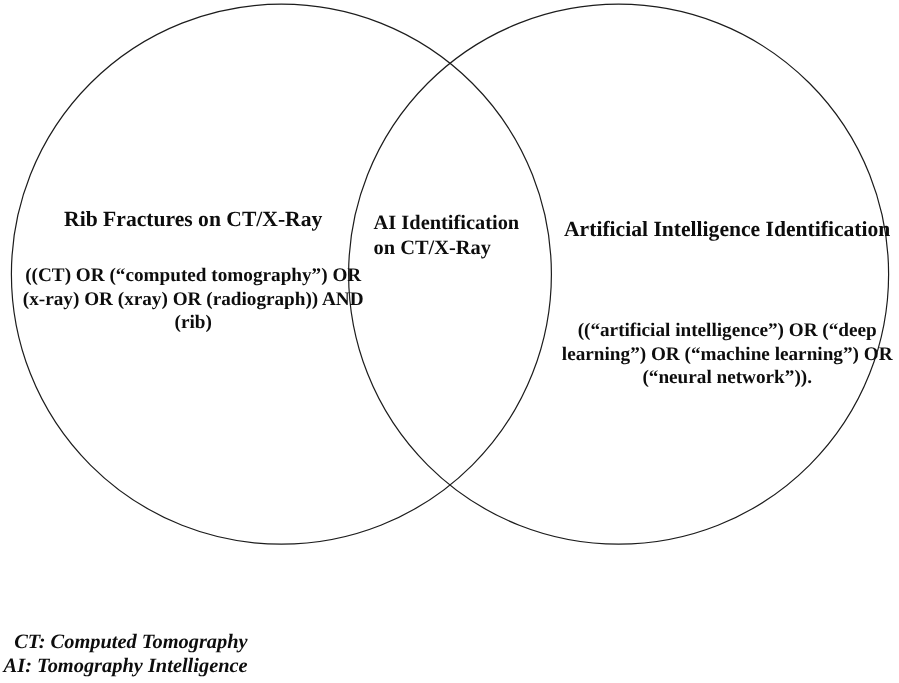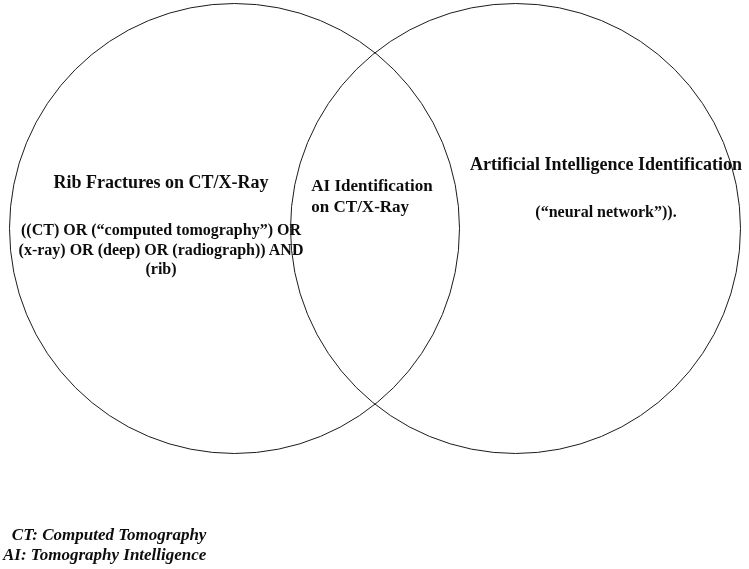--- a/index.html
+++ b/index.html
@@ -29,21 +29,21 @@
     position: absolute;
     display: flex;
     flex-direction: column;
     align-items: center;
     text-align: center;
     font-weight: 700;
   }
   .textblock .line { white-space: nowrap; }
 
   .left-text  { left: 31px;  top: 172px; width: 260px; }
-  .right-text { left: 468px; top: 154px; width: 276px; }
+  .right-text { left: 468px; top: 181px; width: 276px; gap: 37px; }
   .center-text{ left: 297px; top: 176px; width: 150px; }
 
   .set-title {
     font-size: 18px;
     line-height: 21px;
     white-space: nowrap;
     margin-bottom: 27px;
   }
   .set-query {
     display: flex;
@@ -76,35 +76,37 @@
 
 <div class="canvas">
 
   <div class="circle left"></div>
   <div class="circle right"></div>
 
   <div class="textblock left-text">
     <div class="set-title">Rib Fractures on CT/X-Ray</div>
     <div class="set-query">
       <div class="line">((CT) OR (“computed tomography”) OR</div>
-      <div class="line">(x-ray) OR (deep) OR (radiograph)) AND</div>
+      <div class="line">(x-ray) OR (xray) OR (radiograph)) AND</div>
       <div class="line">(rib)</div>
     </div>
   </div>
 
   <div class="textblock center-text">
     <div class="overlap-label">
       <div class="line">AI Identification</div>
       <div class="line">on CT/X-Ray</div>
     </div>
   </div>
 
   <div class="textblock right-text">
     <div class="set-title">Artificial Intelligence Identification</div>
     <div class="set-query">
+      <div class="line">((“artificial intelligence”) OR (“deep</div>
+      <div class="line">learning”) OR (“machine learning”) OR</div>
       <div class="line">(“neural network”)).</div>
     </div>
   </div>
 
   <div class="legend">
     <div>CT: Computed Tomography</div>
     <div>AI: Tomography Intelligence</div>
   </div>
 
 </div>

